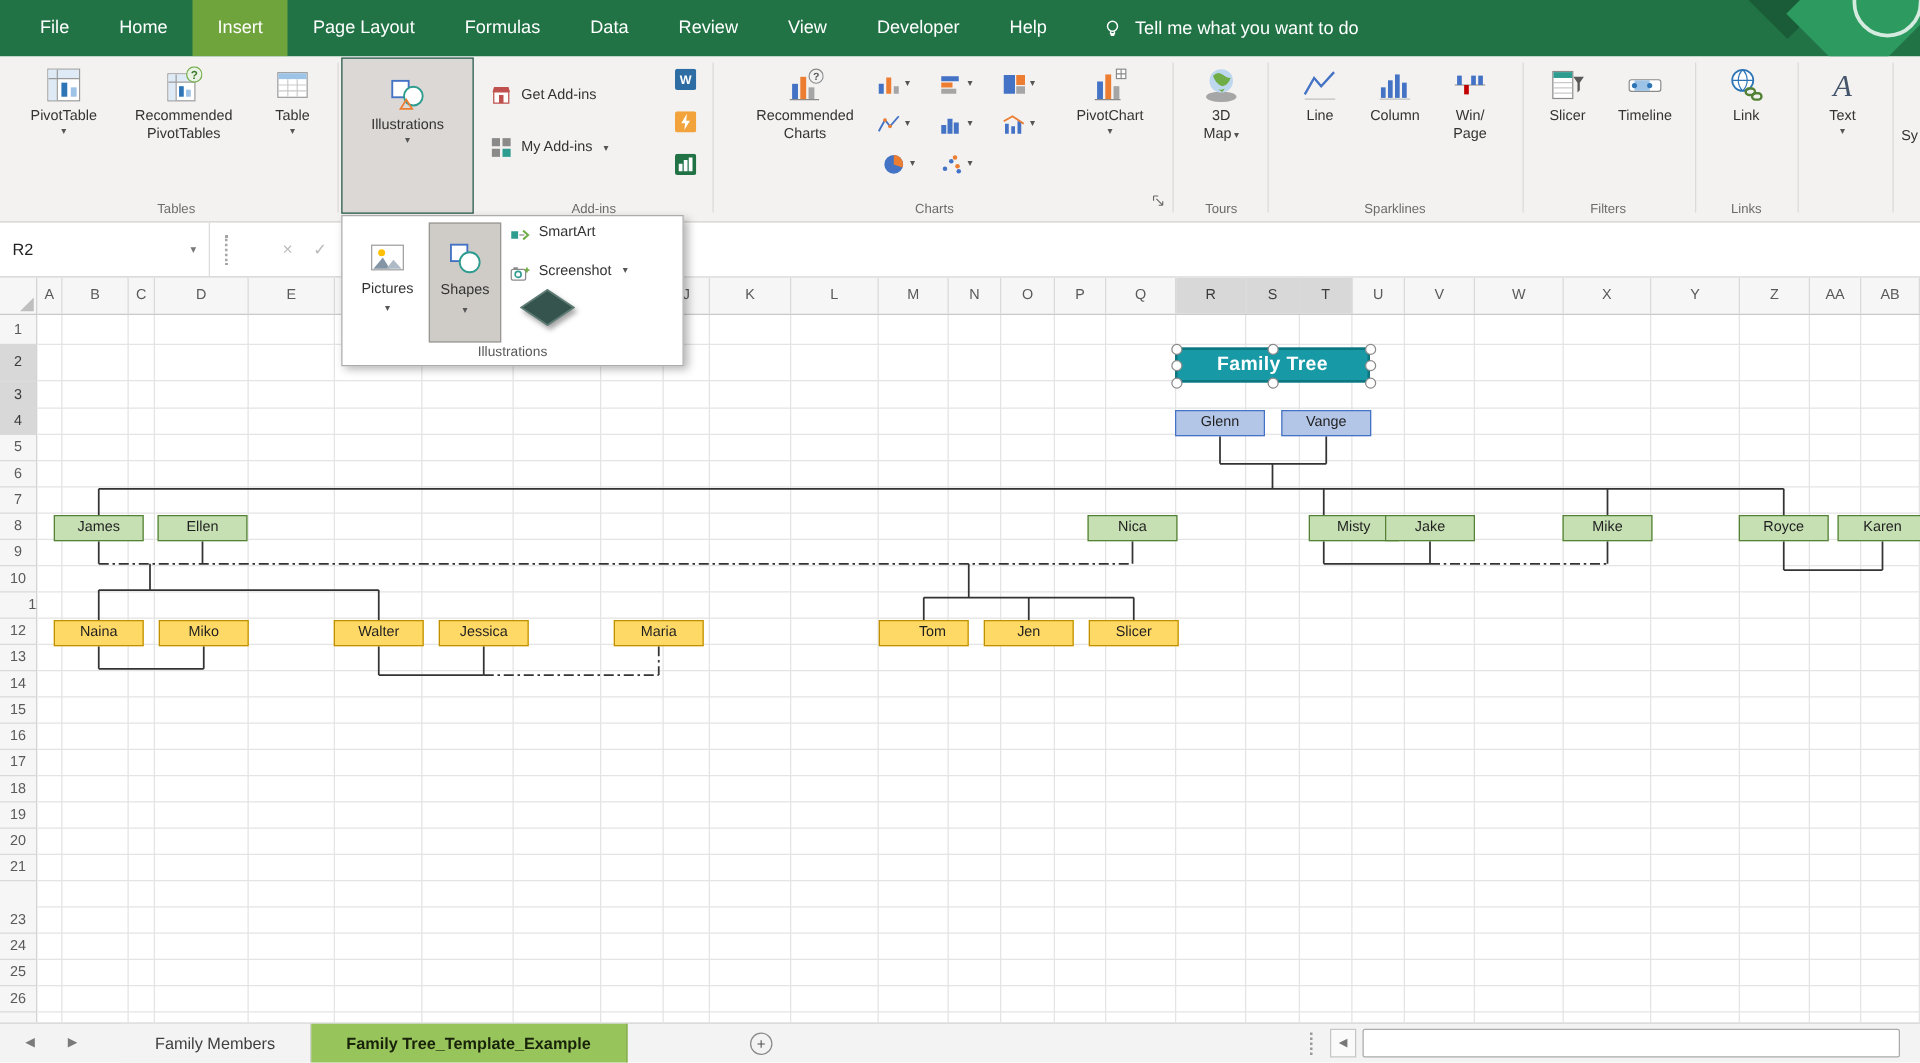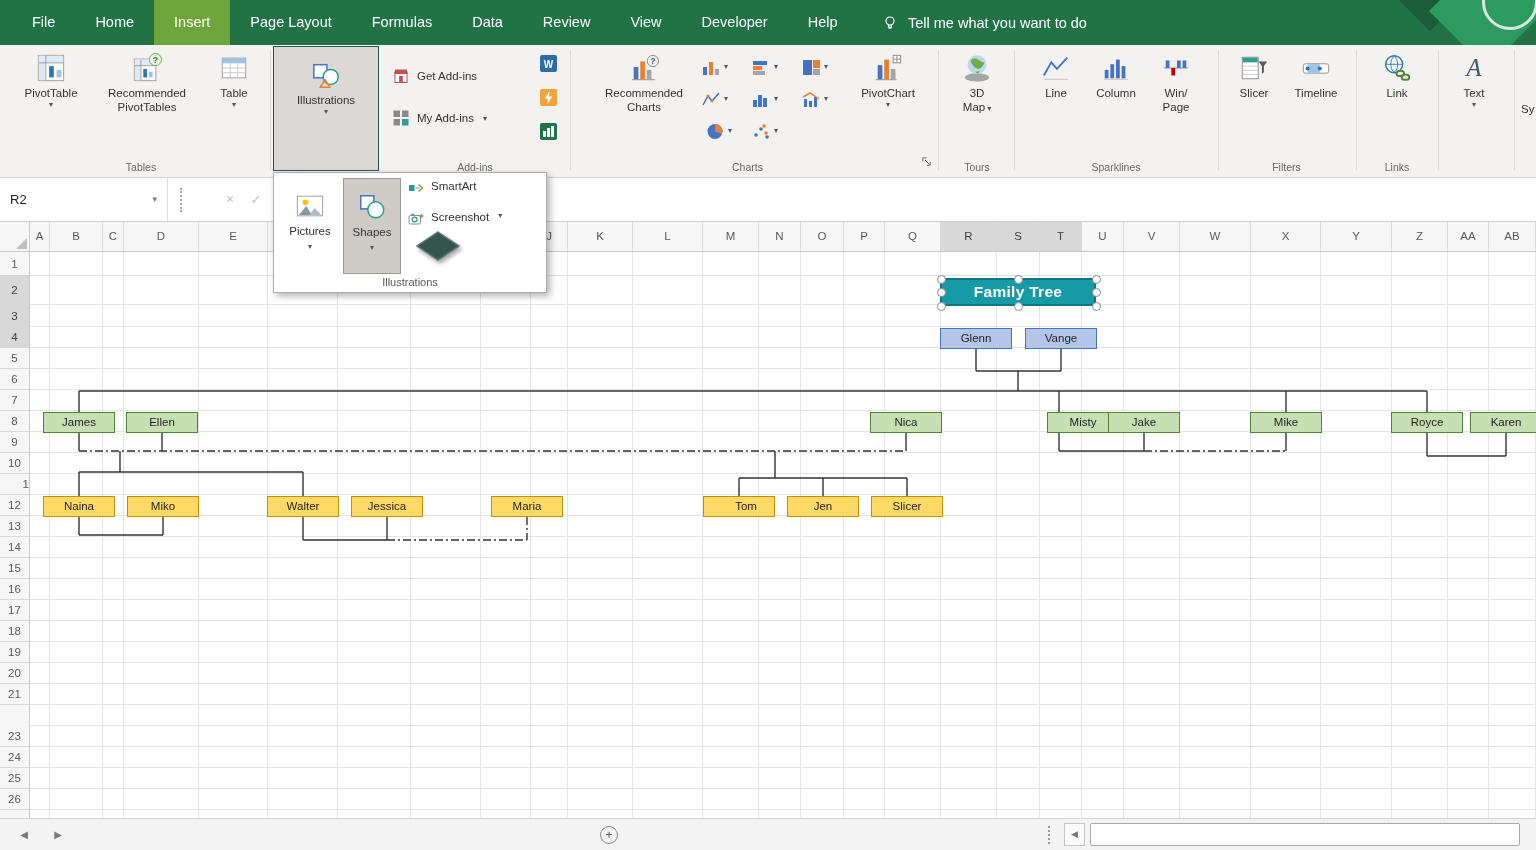--- a/index.html
+++ b/index.html
@@ -620,20 +620,24 @@
     </div>
     <svg class="dd-diamond" width="44" height="30" viewBox="0 0 44 30">
         <polygon points="22,1 43,15 22,29 1,15" fill="#35544E" stroke="#5E7C74" stroke-width="1.5"></polygon>
       </svg>
     <div class="dd-footer">Illustrations</div>
   </div>
 
   <div class="sheettabs">
     <span class="navarrow" style="left:14px">◀</span>
     <span class="navarrow" style="left:48px">▶</span>
+    <div class="tabhost">
+        <div class="sheettab">Family Members</div>
+        <div class="sheettab active">Family Tree_Template_Example</div>
+      </div>
     <div class="addsheet"><span>+</span></div>
     <div class="ssep"></div>
     <div class="hscroll">
       <div class="hs-btn"><span>◀</span></div>
       <div class="hs-thumb"></div>
     </div>
   </div>
 
 </div>
 

